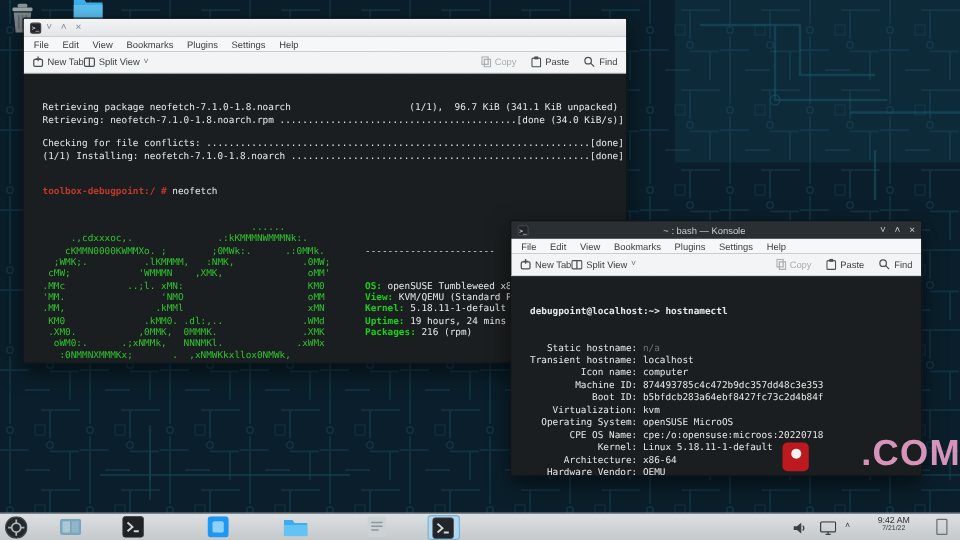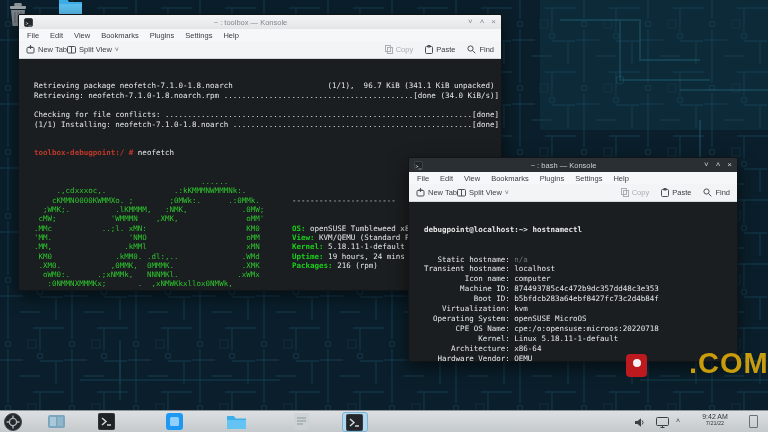--- a/index.html
+++ b/index.html
@@ -3,21 +3,21 @@
 <meta charset="utf-8">
 <style>
 *{margin:0;padding:0;box-sizing:border-box}
 html,body{width:768px;height:432px;overflow:hidden}
 body{position:relative;background:#0a1f2b;font-family:"Liberation Sans","DejaVu Sans",sans-serif;-webkit-text-size-adjust:none}
 .desktop{position:absolute;inset:0;overflow:hidden}
 .wallpaper{position:absolute;left:0;top:0}
 .desktop-icon{position:absolute;z-index:1}
 .window{position:absolute;display:flex;flex-direction:column;border:1px solid #111518;box-shadow:0 6px 18px rgba(0,0,0,.55);overflow:hidden;border-radius:2px}
 .win-back{left:18px;top:14px;width:484px;height:277px;z-index:5}
-.win-front{left:408px;top:157px;width:330px;height:205px;z-index:10}
+.win-front{left:408px;top:176px;width:330px;height:205px;z-index:10}
 .titlebar{height:14px;display:flex;align-items:center;padding:0 5px;gap:4px;flex:0 0 auto}
 .titlebar.light{background:linear-gradient(#f3f4f5,#e3e5e6);color:#81888d}
 .titlebar.dark{background:#2a2f34;color:#c9cfd3}
 .tb-title{flex:1;text-align:center;font-size:7.5px;white-space:nowrap;overflow:hidden}
 .winbtns{display:flex;gap:7px;font-size:8px;line-height:1;align-items:center}
 .winbtn{cursor:default}
 .app-mini{display:inline-block;width:9px;height:9px;border-radius:2px;background:#22262a;border:1px solid #3c4246;color:#cdd4d8;font:bold 5px/8px "DejaVu Sans Mono",monospace;text-align:center}
 .menubar{height:12px;background:#f6f7f8;display:flex;align-items:center;gap:11px;padding:4px 8px;font-size:7.5px;color:#3a4045;flex:0 0 auto}
 .menu-item{white-space:nowrap}
 .toolbar{height:18px;background:#f3f4f5;border-bottom:1px solid #d3d7d9;display:flex;align-items:center;padding:0 7px;font-size:7.5px;color:#3a4045;flex:0 0 auto}
@@ -38,21 +38,21 @@
 .taskbar{position:absolute;left:0;right:0;bottom:0;height:22px;background:linear-gradient(#dde0e2,#c4c9cc);border-top:1px solid #8d9498;z-index:20}
 .task{position:absolute;top:2px}
 .task-active-bg{position:absolute;left:342px;top:1px;width:26px;height:20px;background:#b3d7ec;border:1px solid #7db4d6;border-radius:3px}
 .tray-caret{position:absolute;left:676px;top:6px;font-size:7px;color:#3a4044}
 .clock{position:absolute;left:686px;top:2px;width:58px;text-align:center;color:#2e3438}
 .clock-time{font-size:7px}
 .clock-date{font-size:5.5px}
 .show-desktop{position:absolute;left:749px;top:4px;width:9px;height:13px;border:1px solid #6a7175;border-radius:1px}
 .wm-logo{position:absolute;left:626px;top:354px;width:21px;height:23px;background:#bd1a20;border-radius:4px;z-index:40}
 .wm-logo::after{content:"";position:absolute;left:6.5px;top:5px;width:8px;height:8px;border-radius:50%;background:#f4f2f2}
-.wm-com{position:absolute;left:689px;top:347px;font-size:29px;font-weight:bold;letter-spacing:1px;color:#eab308;opacity:.85;z-index:40;white-space:nowrap}
+.wm-com{position:absolute;left:689px;top:347px;font-size:29px;font-weight:bold;letter-spacing:1px;color:#f9a8d4;opacity:.85;z-index:40;white-space:nowrap}
 svg{display:block}
 .ticon{display:inline-block}
 </style>
 </head>
 <body>
 
 <div class="desktop">
 
   <svg class="wallpaper" width="768" height="432">
     <defs>
@@ -82,21 +82,20 @@
   <div class="desktop-icon" style="left:58px;top:-4px">
     <svg width="25" height="20" viewBox="0 0 25 20">
       <path d="M1 3h8l2 3h13v13H1z" fill="#3daee9"></path>
       <path d="M1 8h23v11H1z" fill="#5bc0f0"></path>
     </svg>
   </div>
 
   <div class="window win-back">
     <div class="titlebar light">
       <span class="app-mini">&gt;_</span>
-      <span class="tb-title">~ : toolbox — Konsole</span>
       <span class="winbtns">
         <span class="winbtn">˅</span>
         <span class="winbtn">˄</span>
         <span class="winbtn">×</span>
       </span>
     </div>
     <div class="menubar">
       <span class="menu-item">File</span>
       <span class="menu-item">Edit</span>
       <span class="menu-item">View</span>

